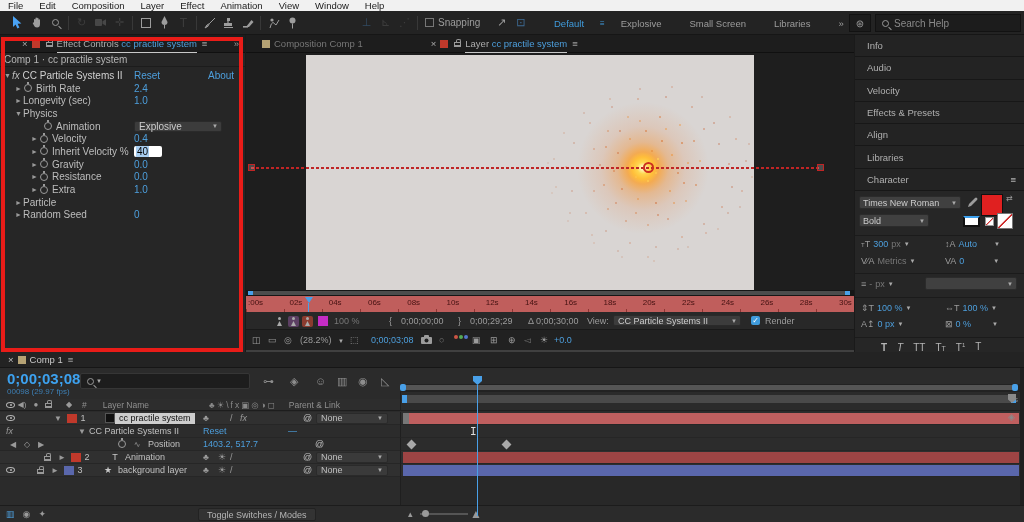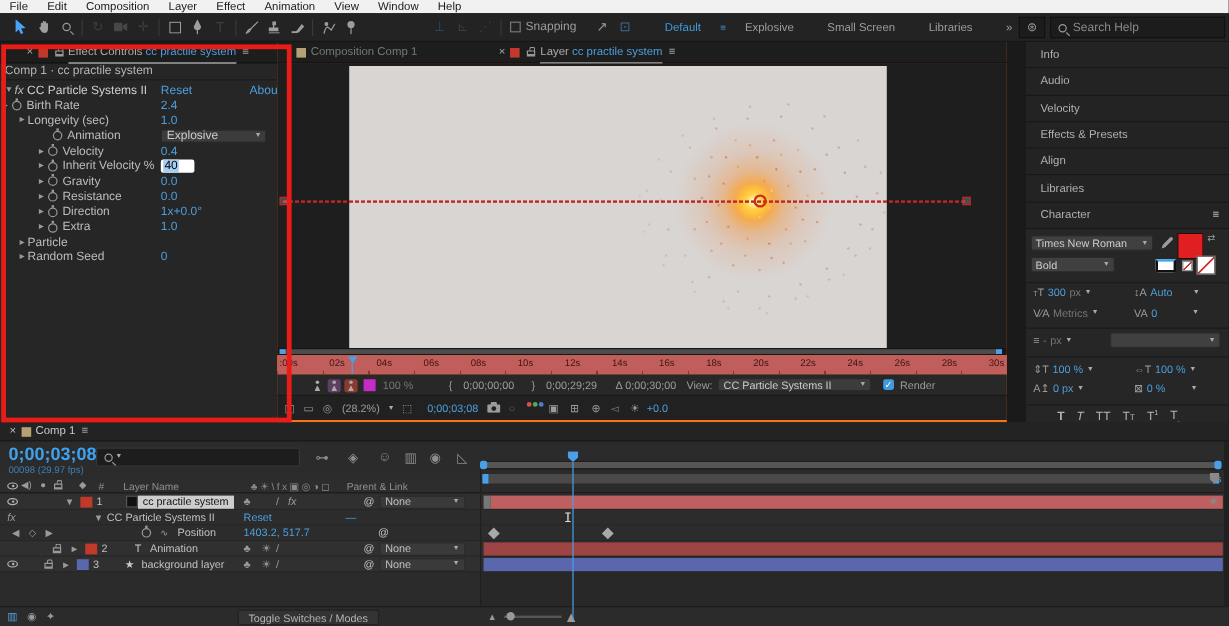--- a/index.html
+++ b/index.html
@@ -20,21 +20,21 @@
 .tsep{width:1px;height:14px;background:#383838;margin:0 3px}
 #wkspace{position:absolute;left:540px;top:0;height:24px;display:flex;align-items:center;font-size:9.5px}
 #wkspace .wk{padding:0 14px;color:#9d9d9d}
 #wkspace .wk.act{color:#3f9bdc}
 #searchhelp{position:absolute;left:875px;top:3px;width:146px;height:18px;background:#1c1c1c;border:1px solid #121212;display:flex;align-items:center;color:#8a8a8a}
 #gearbox{position:absolute;left:849px;top:3px;width:22px;height:18px;background:#1c1c1c;border:1px solid #121212;color:#9a9a9a;display:flex;align-items:center;justify-content:center;font-size:10px}
 .mag{width:7px;height:7px;border:1px solid #999;border-radius:50%;position:relative;margin:0 5px 0 6px;flex:none}
 .mag:after{content:"";position:absolute;width:4px;height:1px;background:#999;transform:rotate(45deg);left:5px;top:7px}
 
 #leftpanel{left:0;top:35px;width:245px;height:317px;background:#262626}
-#centerpanel{left:231px;top:35px;width:608px;height:317px;background:#f97316}
+#centerpanel{left:246px;top:35px;width:608px;height:317px;background:#404040}
 #rightpanel{left:855px;top:35px;width:169px;height:317px;background:#232323}
 .tabbar{height:18px;background:#1d1d1d;display:flex;align-items:center;font-size:9.5px;color:#adadad;border-bottom:1px solid #101010}
 .tab-active{border-bottom:1px solid #c8c8c8;height:18px;display:flex;align-items:center}
 .sq{width:8px;height:8px;display:inline-block;margin:0 4px;flex:none}
 .sq.red{background:#c0392b}
 .sq.tan{background:#b5a274}
 .lock{width:7px;height:5px;border:1px solid #999;border-bottom:2px solid #999;position:relative;display:inline-block;margin:2px 4px 0 2px;flex:none}
 .lock:before{content:"";position:absolute;left:1px;top:-4px;width:3px;height:3px;border:1px solid #999;border-bottom:none;border-radius:2px 2px 0 0}
 .hamb{margin:0 5px;color:#9a9a9a}
 
@@ -251,30 +251,34 @@
         <span>Comp 1 · cc practile system</span>
       </div>
     <div id="ecrows">
       <div class="ecrow" style="padding-left:3px">
         <span class="tw">▼</span>
         <span style="font-style:italic;color:#bbb">fx</span>&nbsp;
         <span style="color:#d0d0d0">CC Particle Systems II</span>
         <span class="val blue">Reset</span>
         <span class="about blue">About</span>
       </div>
-      <div class="ecrow" style="">
+      <div class="ecrow" style="padding-left:14px">
           <span class="tw">►</span>
           <span class="stopw"></span>
           <span>Birth Rate</span>
           <span class="val blue">2.4</span>
         </div>
       <div class="ecrow" style="padding-left:14px">
           <span class="tw">►</span>
           <span>Longevity (sec)</span>
           <span class="val blue">1.0</span>
+        </div>
+      <div class="ecrow" style="padding-left:14px">
+          <span class="tw">▼</span>
+          <span>Physics</span>
         </div>
       <div class="ecrow" style="padding-left:43px">
           <span class="stopw"></span>
           <span>Animation</span>
           <div class="ddl val" style="position:absolute;left:134px;width:88px">
             <span>Explosive</span>
             <span class="ch">▼</span>
           </div>
         </div>
       <div class="ecrow" style="padding-left:30px">
@@ -295,26 +299,20 @@
           <span class="tw">►</span>
           <span class="stopw"></span>
           <span>Gravity</span>
           <span class="val blue">0.0</span>
         </div>
       <div class="ecrow" style="padding-left:30px">
           <span class="tw">►</span>
           <span class="stopw"></span>
           <span>Resistance</span>
           <span class="val blue">0.0</span>
-        </div>
-      <div class="ecrow" style="padding-left:30px">
-          <span class="tw">►</span>
-          <span class="stopw"></span>
-          <span>Direction</span>
-          <span class="val blue">1x+0.0°</span>
         </div>
       <div class="ecrow" style="padding-left:30px">
           <span class="tw">►</span>
           <span class="stopw"></span>
           <span>Extra</span>
           <span class="val blue">1.0</span>
         </div>
       <div class="ecrow" style="padding-left:14px">
           <span class="tw">►</span>
           <span>Particle</span>

